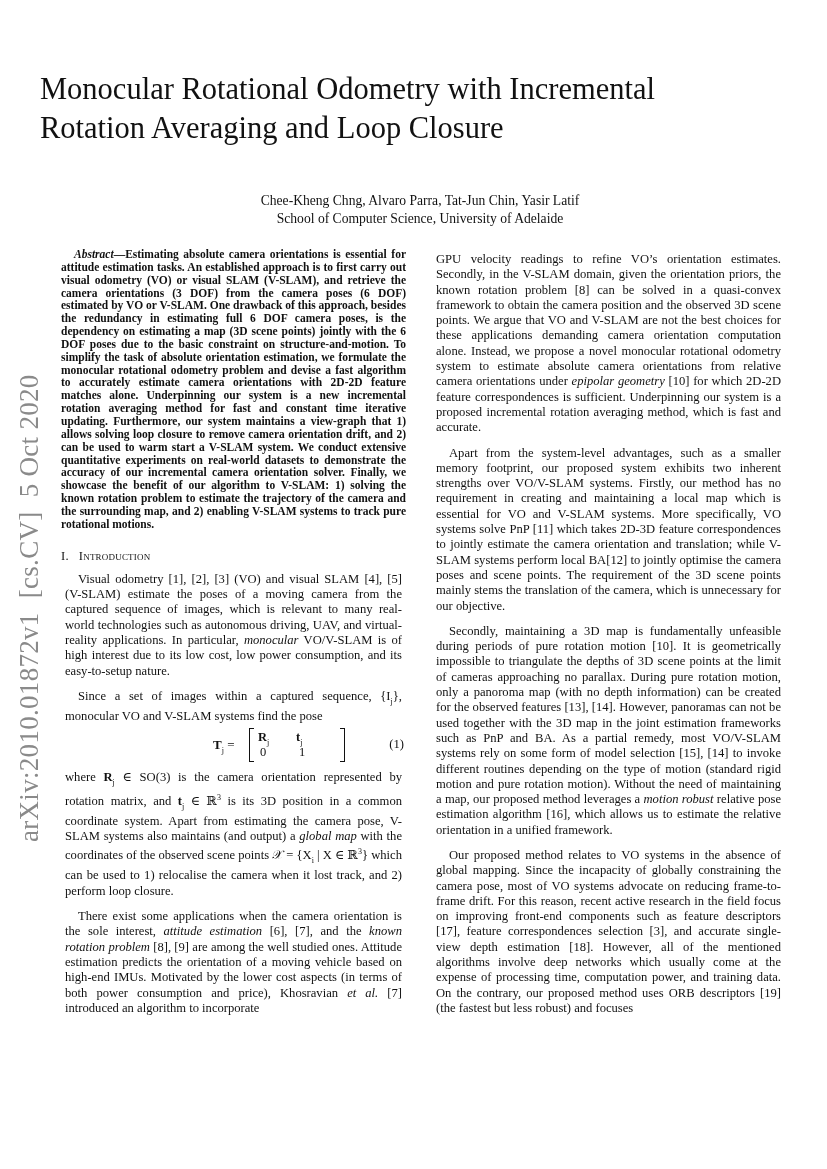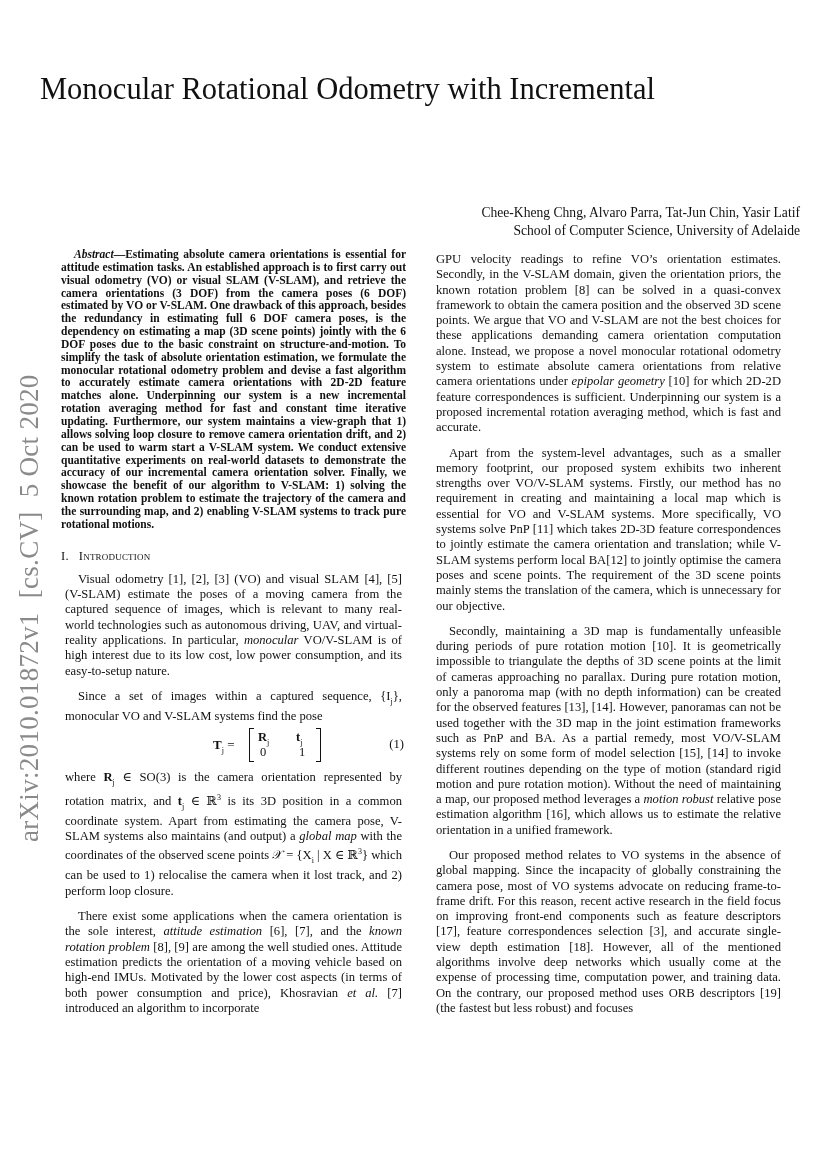--- a/index.html
+++ b/index.html
@@ -5,22 +5,22 @@
     html, body { margin: 0; padding: 0; background: #ffffff; }
     body {
       width: 827px; height: 1169px; position: relative; overflow: hidden;
       font-family: "Liberation Serif", "DejaVu Serif", serif; color: #111;
     }
     .title {
       position: absolute; left: 40px; top: 70px; width: 760px;
       font-size: 30.5px; line-height: 39px; color: #111;
     }
     .authors {
-      position: absolute; left: 40px; top: 204px; width: 760px;
-      text-align: right; font-size: 13.6px; line-height: 18px;
+      position: absolute; left: 40px; top: 192px; width: 760px;
+      text-align: center; font-size: 13.6px; line-height: 18px;
     }
     .stamp {
       position: absolute; left: 14px; top: 842px;
       transform-origin: 0 0; transform: rotate(-90deg);
       font-size: 27px; color: #8a8a8a; white-space: nowrap; letter-spacing: 0.3px;
       line-height: 30px;
     }
     .col {
       position: absolute; top: 248px; font-size: 12.6px; line-height: 15.3px;
       text-align: justify; hyphens: manual;
@@ -36,40 +36,41 @@
       font-size: 12.6px; margin: 18px 0 8px 0; text-indent: 0;
       letter-spacing: 0.2px;
     }
     .section-heading .sc { font-variant: small-caps; }
     .eq {
       position: relative; height: 36px; margin: 4px 0 6px 0; text-indent: 0;
     }
     .eq .lhs { position: absolute; left: 152px; top: 9px; font-size: 13px; }
     .eq .matrix {
       position: absolute; left: 188px; top: 0px; width: 70px; height: 34px;
-      border-left: 1px solid #111; border-right: 1px solid #111;
+      border-left: 1px solid #111; border-right: 1px solid #111; padding-left: 24px;
     }
     .eq .matrix::before, .eq .matrix::after {
       content: ""; position: absolute; width: 4px; height: 32px; top: 0;
       border-top: 1px solid #111; border-bottom: 1px solid #111;
     }
     .eq .matrix::before { left: 0; }
     .eq .matrix::after { right: 0; }
     .eq .cell { position: absolute; font-size: 12.5px; line-height: 14px; }
     .eq .num { position: absolute; right: 2px; top: 9px; font-size: 12.6px; }
     b.bf { font-weight: bold; }
     i { font-style: italic; }
     sub { font-size: 8px; }
     sup { font-size: 8px; }
   </style>
 </head>
 <body>
 
 <div class="title">
   <div>Monocular Rotational Odometry with Incremental</div>
+  <div>Rotation Averaging and Loop Closure</div>
 </div>
 
 <div class="authors">
   <div>Chee-Kheng Chng, Alvaro Parra, Tat-Jun Chin, Yasir Latif</div>
   <div>School of Computer Science, University of Adelaide</div>
 </div>
 
 <div class="stamp" style="white-space: pre;">arXiv:2010.01872v1  [cs.CV]  5 Oct 2020</div>
 
 <div class="col left">

